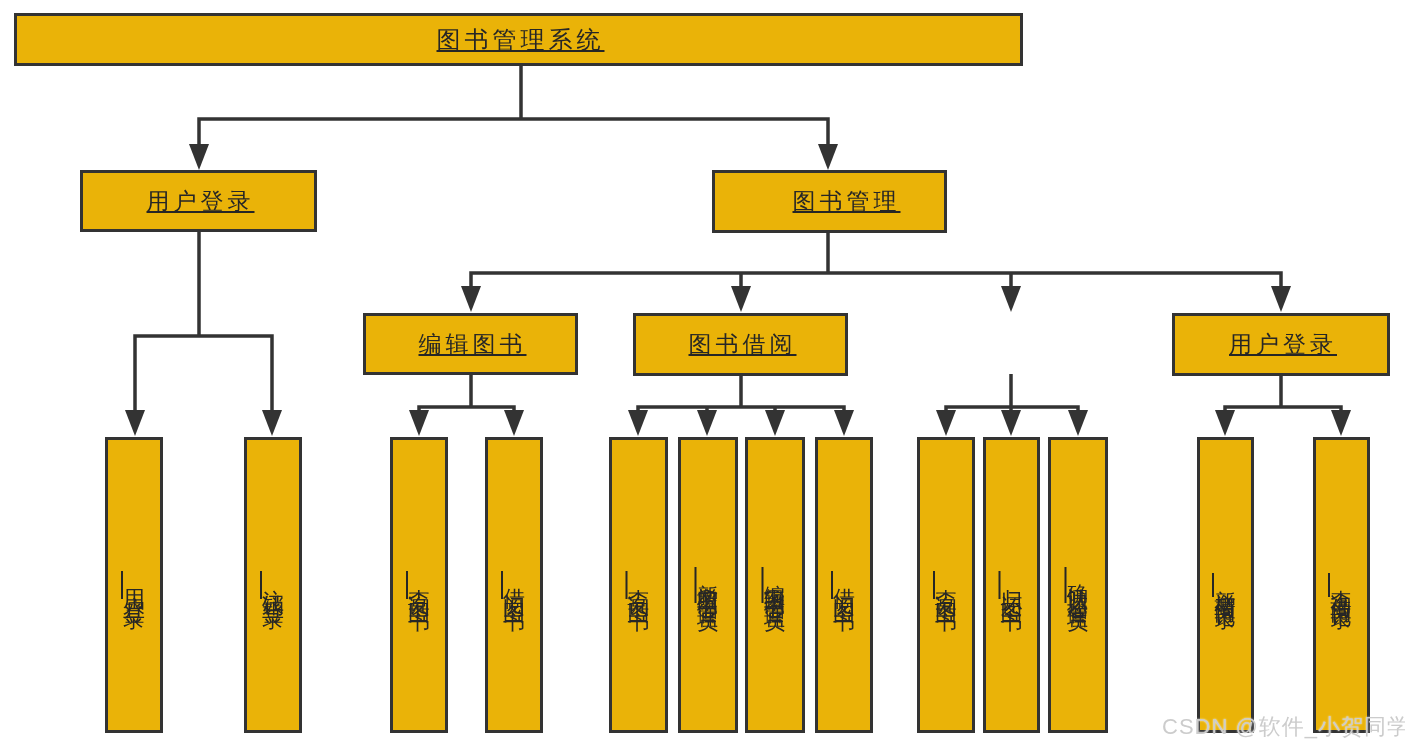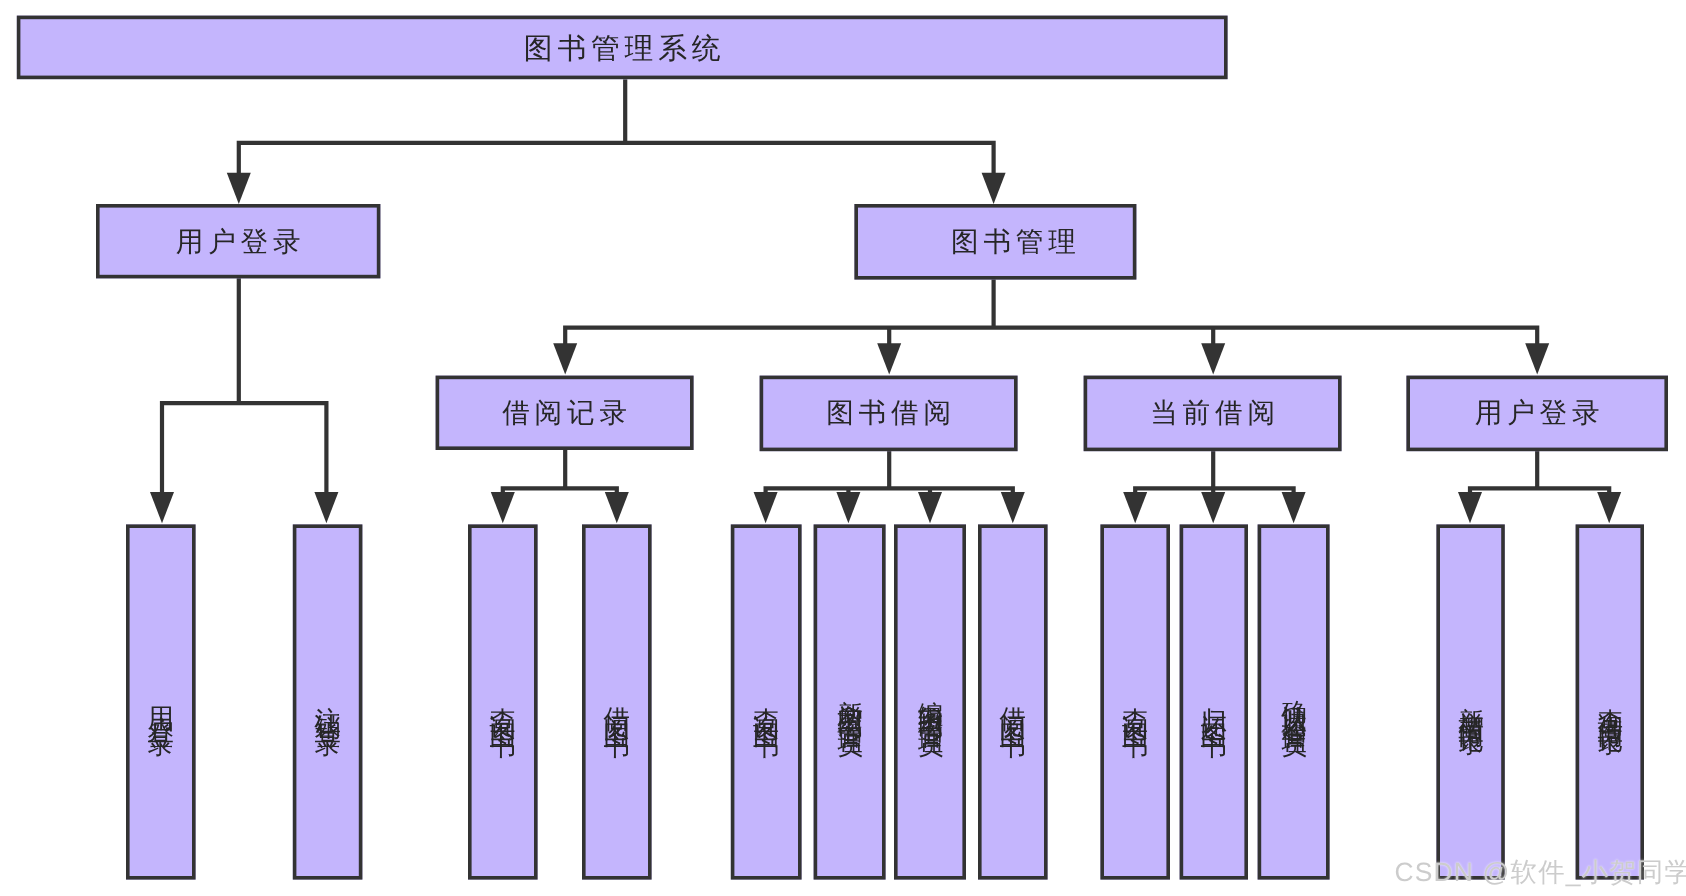--- a/index.html
+++ b/index.html
@@ -14,26 +14,27 @@
   .connectors {
     position: absolute;
     left: 0; top: 0;
     width: 1405px; height: 747px;
     z-index: 1;
   }
   .box {
     position: absolute;
     box-sizing: border-box;
     border: 3px solid #333333;
-    background: #c4b5fd;
+    background: #eab308;
     display: flex;
     align-items: center;
     justify-content: center;
     color: #262626;
     z-index: 2;
+    text-decoration: underline;
   }
   .hbox { font-size: 23px; }
   .hbox span { letter-spacing: 4px; text-indent: 4px; white-space: nowrap; }
   .root-box { font-size: 24px; }
   .vbox { font-size: 22px; }
   .vbox span {
     writing-mode: vertical-rl;
     text-orientation: mixed;
     letter-spacing: 7px;
     line-height: 1;
@@ -104,27 +105,24 @@
   </div>
 
   <div class="box hbox" style="left:80px; top:170px; width:237px; height:62px;">
     <span>用户登录</span>
   </div>
   <div class="box hbox" style="left:712px; top:170px; width:235px; height:63px;padding-left:30px;">
     <span>图书管理</span>
   </div>
 
   <div class="box hbox" style="left:363px; top:313px; width:215px; height:62px;">
-    <span>借阅记录</span>
+    <span>编辑图书</span>
   </div>
   <div class="box hbox" style="left:633px; top:313px; width:215px; height:63px;">
     <span>图书借阅</span>
-  </div>
-  <div class="box hbox" style="left:903px; top:313px; width:215px; height:63px;">
-    <span>当前借阅</span>
   </div>
   <div class="box hbox" style="left:1172px; top:313px; width:218px; height:63px;">
     <span>用户登录</span>
   </div>
 
   <div class="box vbox" style="left:105px; top:437px; width:58px; height:296px;">
     <span>用户登录</span>
   </div>
   <div class="box vbox" style="left:244px; top:437px; width:58px; height:296px;">
     <span>注销登录</span>

